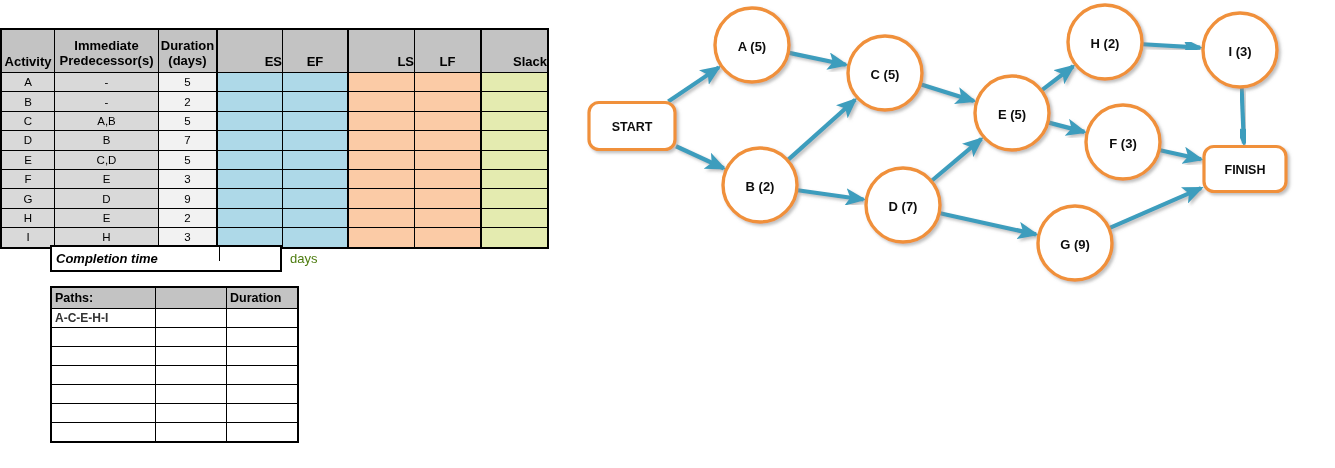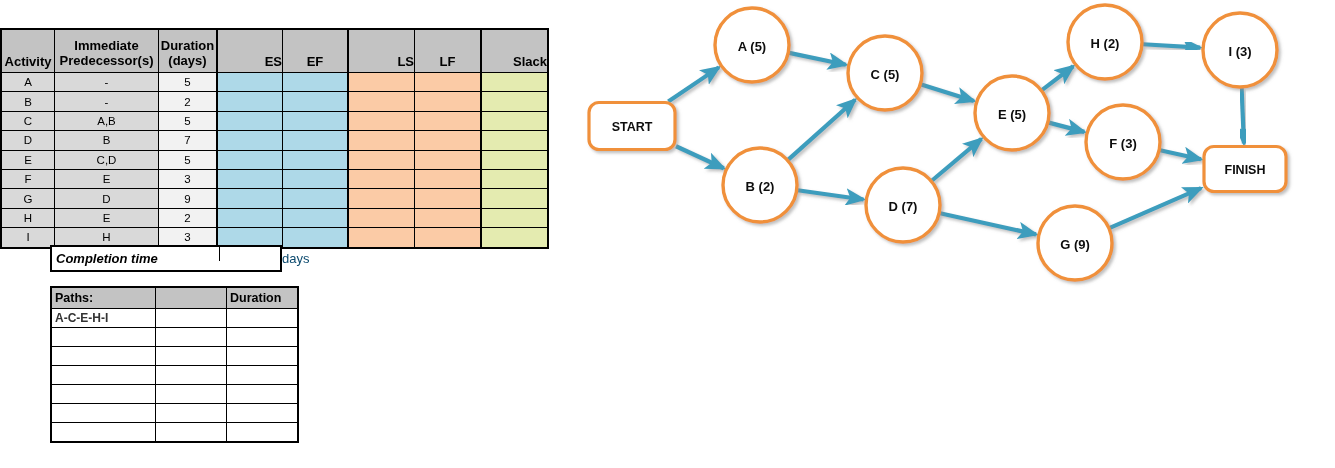--- a/index.html
+++ b/index.html
@@ -65,21 +65,21 @@
     font-style:italic;font-weight:bold;font-size:13px;
     padding-left:4px;color:#000;
     border-right:1px solid #000;
     box-sizing:border-box;text-align:left;
   }
   #completion-value{
     width:60px;height:23px;line-height:23px;
     position:relative;background:#fff;box-sizing:border-box;
     font-size:12px;text-align:center;
   }
-  #days-label{margin-left:0;font-size:13px;color:#0c4a6e;}
+  #days-label{margin-left:8px;font-size:13px;color:#4d7c0f;}
 
   
   #paths-table-wrap{position:absolute;left:50px;top:286px;}
   #paths-table{border:2px solid #000;border-collapse:collapse;table-layout:fixed;}
   #paths-table th{
     background:#c3c3c3;height:20px;font-size:12.5px;font-weight:bold;
     border:1.5px solid #000;color:#000;padding:0 0 0 3px;text-align:left;
   }
   #paths-table td{
     background:#fff;height:18px;font-size:12px;font-weight:bold;

